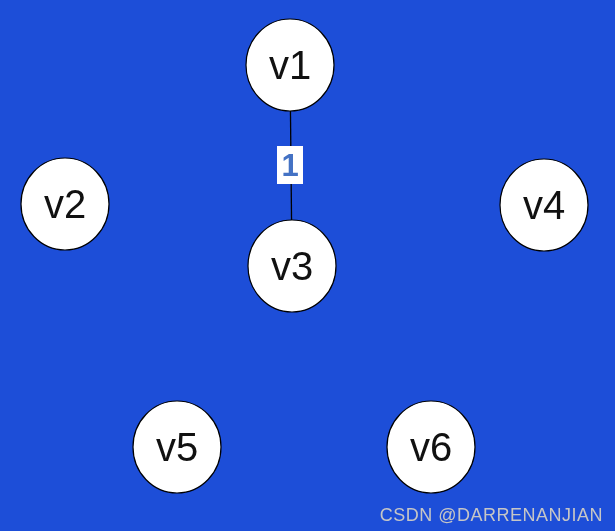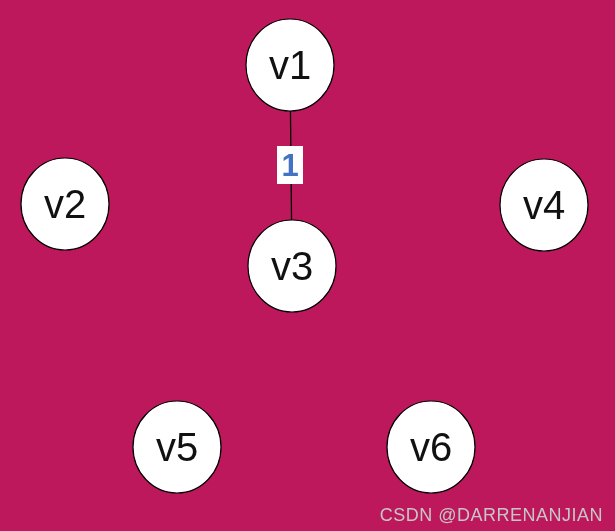--- a/index.html
+++ b/index.html
@@ -4,21 +4,21 @@
 <style>
   html, body {
     margin: 0;
     padding: 0;
     background: #ffffff;
   }
   .stage {
     position: relative;
     width: 615px;
     height: 531px;
-    background: #be185d;
+    background: #1d4ed8;
     overflow: hidden;
     font-family: "Liberation Sans", "DejaVu Sans", sans-serif;
   }
   svg { display: block; }
   .node-label {
     font-family: "Liberation Sans", "DejaVu Sans", sans-serif;
     font-size: 40px;
     fill: #111111;
   }
   .edge-label {

